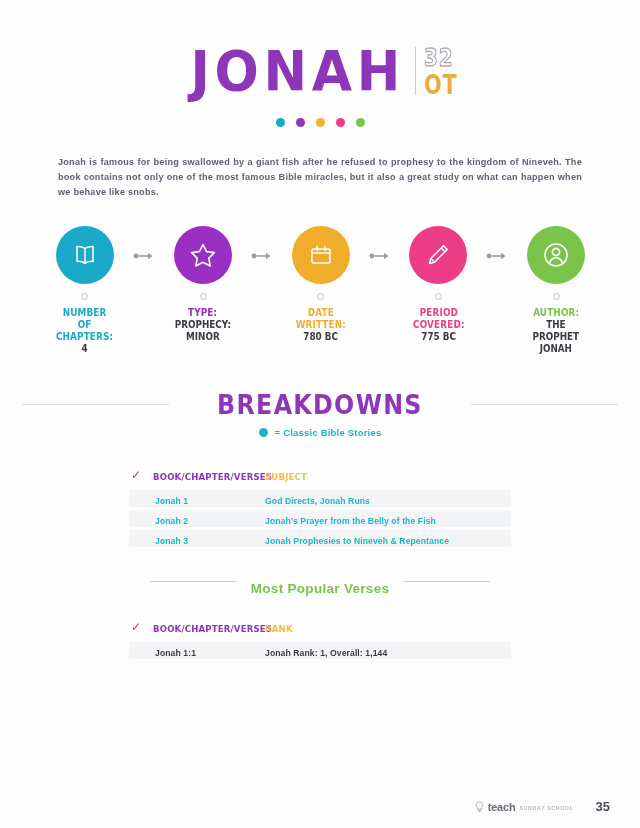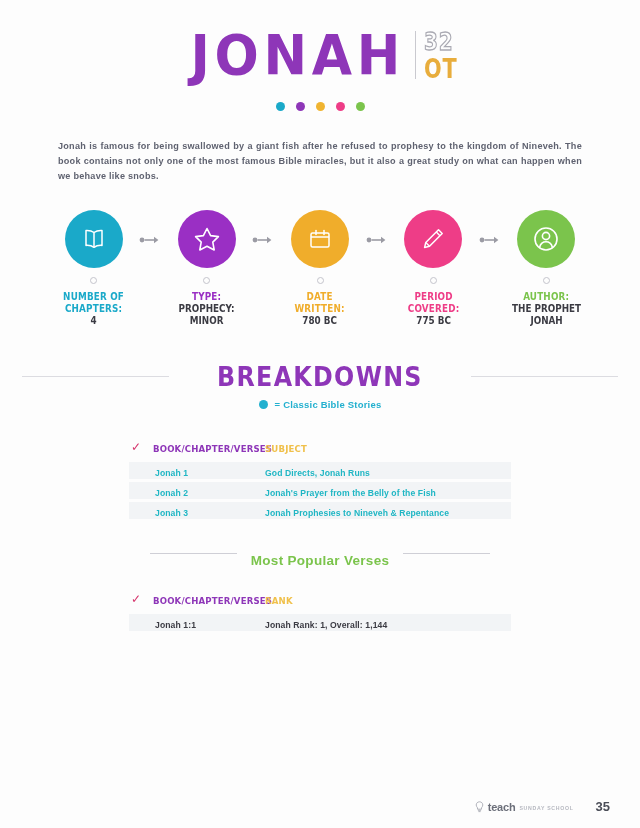--- a/index.html
+++ b/index.html
@@ -19,21 +19,21 @@
   
   .page {
     width: 640px;
     height: 828px;
     box-sizing: border-box;
     position: relative;
     background: #fdfdfd;
   }
 
   .title-block {
-    padding-top: 24px;
+    padding-top: 40px;
     text-align: left;
   }
   .title-row {
     display: flex;
     align-items: center;
     justify-content: center;
     gap: 0px;
     height: 62px;
   }
   .book-title {
@@ -104,21 +104,21 @@
     letter-spacing: 0.25px;
     font-weight: 700;
   }
 
   
   .icon-strip {
     margin-top: 26px;
     display: flex;
     align-items: flex-start;
     justify-content: center;
-    gap: 4px;
+    gap: 16px;
     padding: 0 52px;
   }
   .icon-cell {
     width: 98px;
     display: flex;
     flex-direction: column;
     align-items: center;
   }
   .circle {
     width: 58px;

